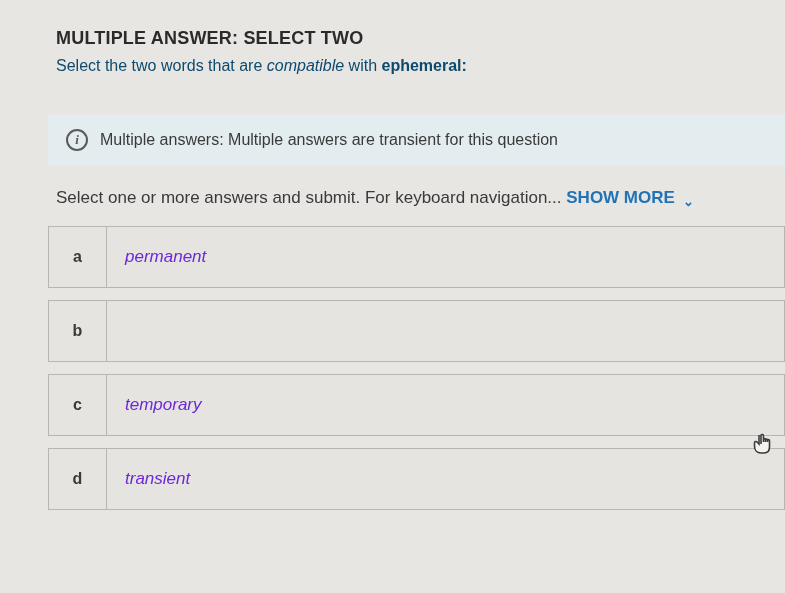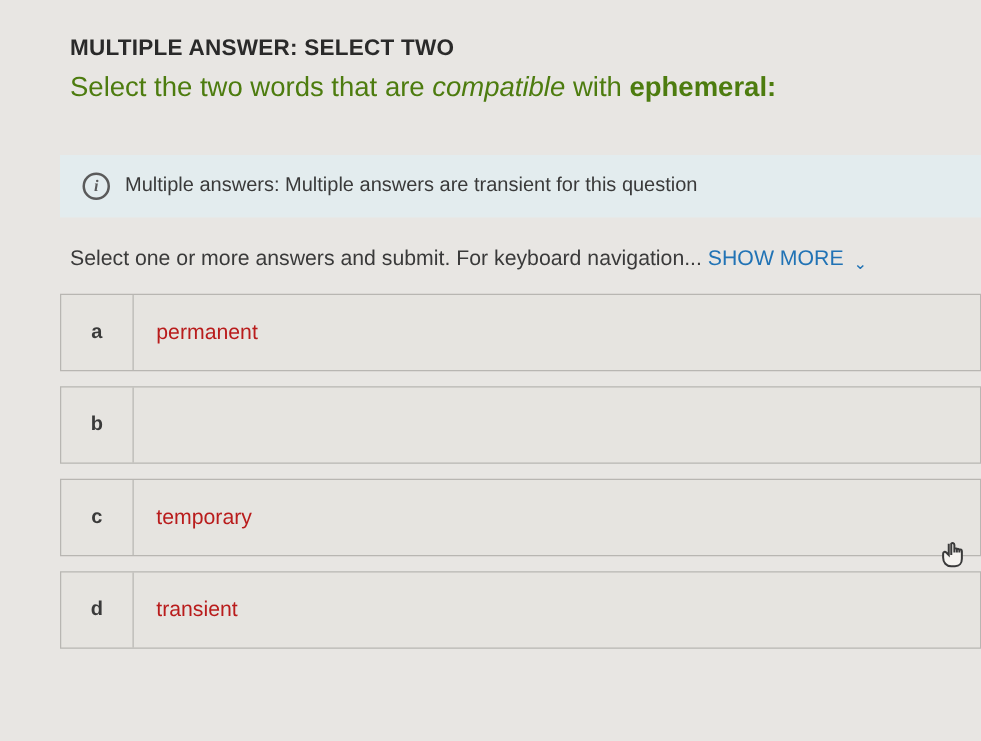--- a/index.html
+++ b/index.html
@@ -16,22 +16,22 @@
     margin-bottom: 38px;
   }
   .title {
     font-size: 18px;
     font-weight: 700;
     color: #2a2a2a;
     margin-bottom: 6px;
     letter-spacing: 0.2px;
   }
   .prompt {
-    font-size: 22px;
-    color: #4d7c0f;
+    font-size: 16px;
+    color: #0c4a6e;
     line-height: 1.4;
   }
   .prompt .italic { font-style: italic; }
   .prompt .bold { font-weight: 700; }
   .info-bar {
     background: #e3ecee;
     padding: 14px 18px;
     display: flex;
     align-items: center;
     gap: 12px;
@@ -57,21 +57,21 @@
   }
   .info-text .bold { font-weight: 400; }
   .instruction-row {
     margin-top: 23px;
     margin-bottom: 18px;
     font-size: 17px;
     color: #3a3a3a;
   }
   .show-more {
     color: #2173b5;
-    font-weight: 400;
+    font-weight: 700;
     cursor: pointer;
     display: inline-flex;
     align-items: flex-end;
     gap: 8px;
   }
   .chevron {
     display: inline-block;
     font-size: 13px;
     color: #2173b5;
     transform: translateY(1px);
@@ -100,22 +100,23 @@
     font-size: 16px;
     color: #3a3a3a;
     border-right: 1px solid #b8b6b2;
     flex: 0 0 auto;
   }
   .option-text {
     padding: 0 18px;
     display: flex;
     align-items: center;
     font-size: 17px;
-    color: #b91c1c;
+    color: #6d28d9;
     flex: 1;
+    font-style: italic;
   }
   .cursor-icon {
     position: absolute;
     right: 12px;
     top: 432px;
     font-size: 20px;
     color: #3a3a3a;
     pointer-events: none;
   }
 </style>

